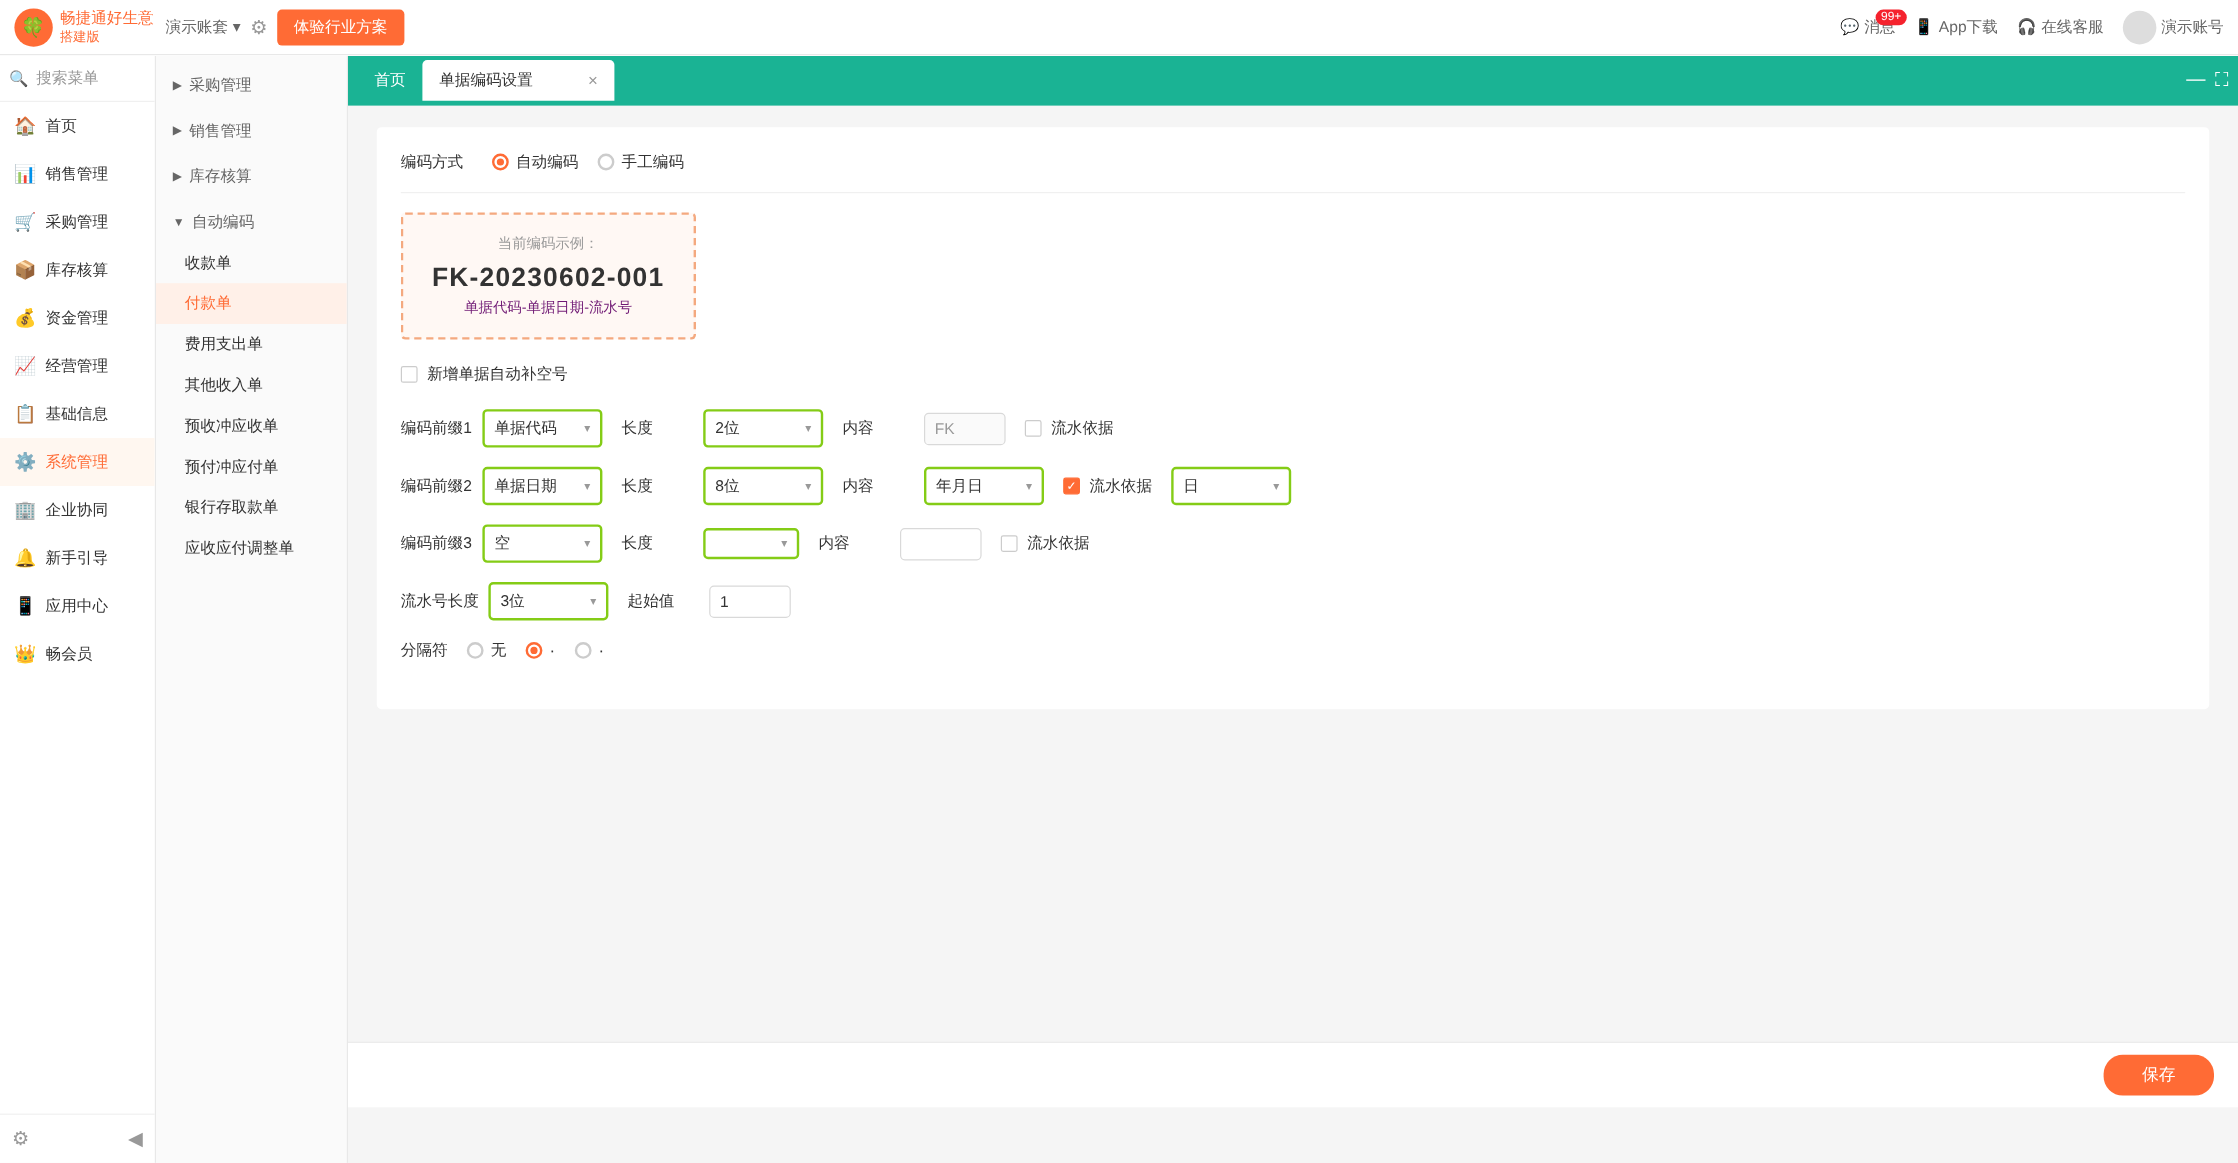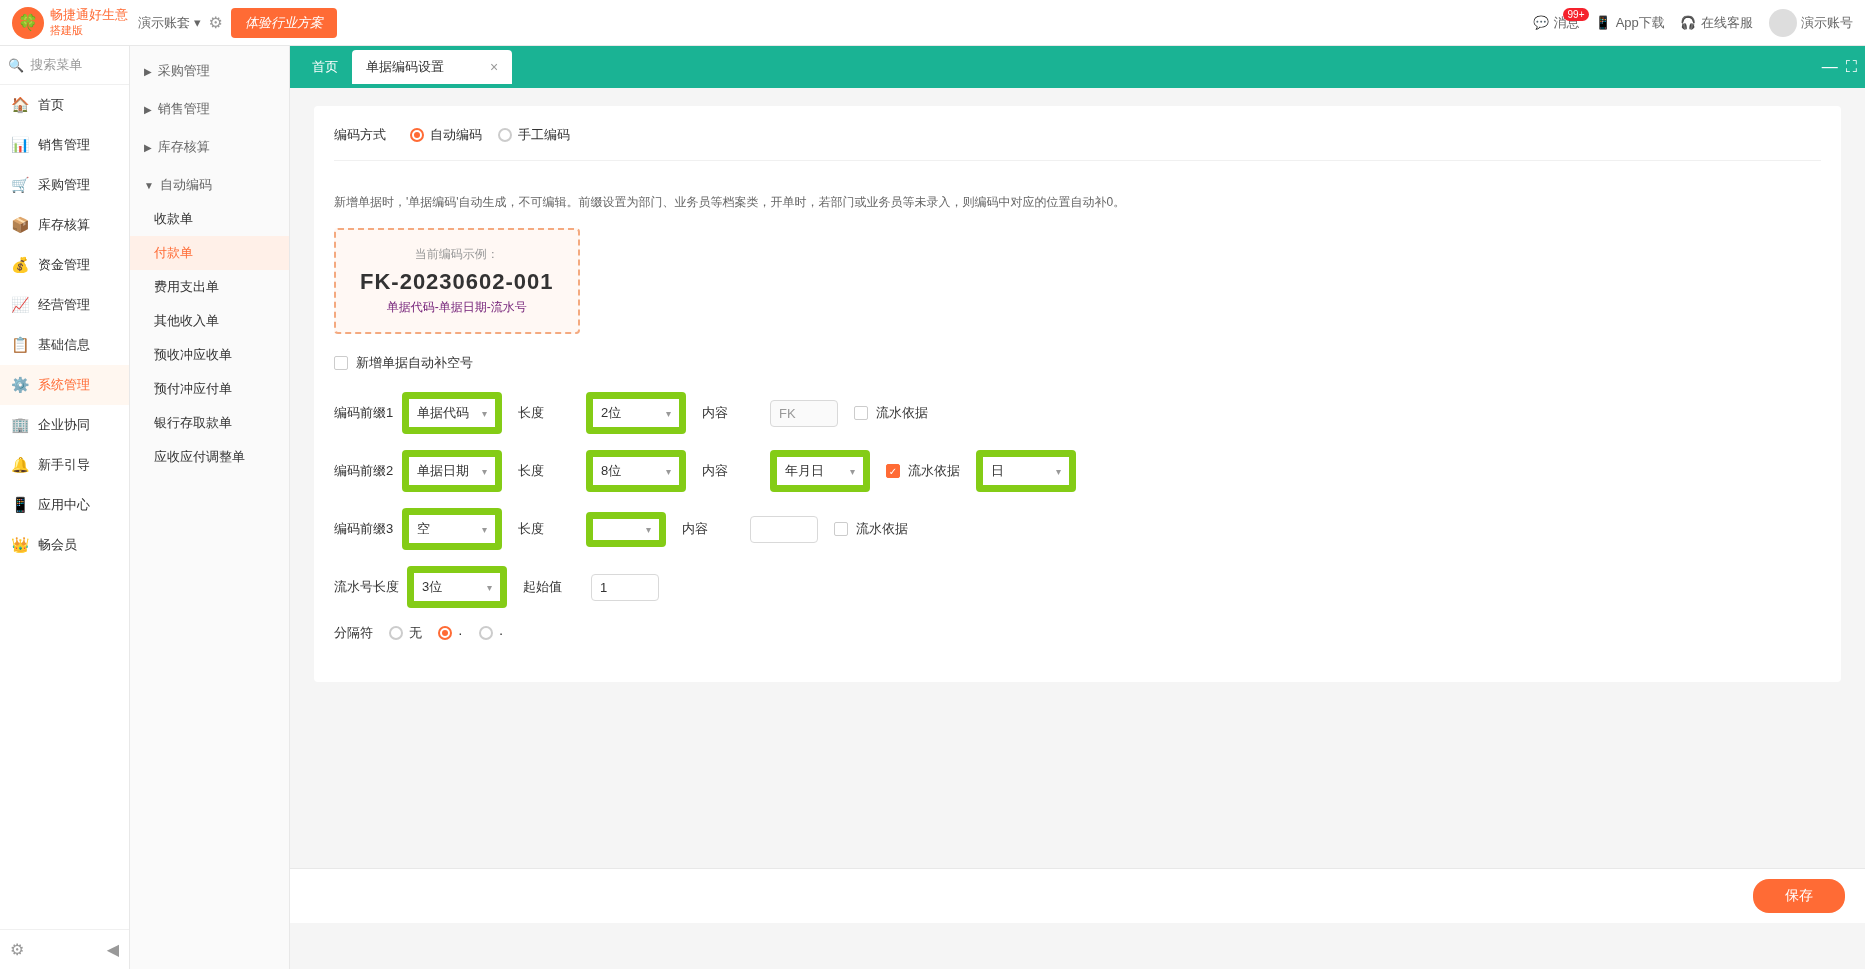--- a/index.html
+++ b/index.html
@@ -18,21 +18,21 @@
       top: 0; left: 0; right: 0;
       z-index: 100;
     }
     .top-bar-left { display: flex; align-items: center; gap: 10px; }
     .top-bar-logo { display: flex; align-items: center; gap: 6px; }
     .logo-icon { width: 32px; height: 32px; background: #ff6b35; border-radius: 50%; display: flex; align-items: center; justify-content: center; color: #fff; font-size: 16px; }
     .logo-text { font-size: 13px; color: #ff6b35; line-height: 1.2; }
     .logo-sub { font-size: 11px; color: #ff6b35; }
     .top-bar-controls { display: flex; align-items: center; gap: 8px; }
     .company-selector { display: flex; align-items: center; gap: 4px; color: #666; font-size: 13px; cursor: pointer; }
-    .btn-experience { background: #ff6b35; color: #fff; border: none; border-radius: 4px; padding: 6px 14px; font-size: 13px; cursor: pointer; font-style: italic; }
+    .btn-experience { background: #ff6b35; color: #fff; border: none; border-radius: 4px; padding: 6px 14px; font-size: 13px; cursor: pointer; }
     .top-bar-right { display: flex; align-items: center; gap: 16px; color: #666; font-size: 13px; }
     .top-right-item { display: flex; align-items: center; gap: 4px; cursor: pointer; position: relative; }
     .badge { background: #f5222d; color: #fff; border-radius: 10px; font-size: 10px; padding: 1px 5px; position: absolute; top: -6px; right: -10px; }
     .avatar { width: 28px; height: 28px; background: #ddd; border-radius: 50%; }
 
     
     .sidebar {
       width: 130px;
       background: #fff;
       border-right: 1px solid #e8e8e8;
@@ -100,21 +100,21 @@
       flex: 1;
       padding: 20px 24px;
       background: #f5f5f5;
     }
     .page-title { font-size: 18px; font-weight: 600; color: #333; margin-bottom: 20px; }
 
     
     .form-card { background: #fff; border-radius: 4px; padding: 20px; }
 
     
-    .coding-method { display: flex; align-items: center; gap: 24px; margin-bottom: 32px; padding-bottom: 16px; border-bottom: 1px solid #f0f0f0; }
+    .coding-method { display: flex; align-items: center; gap: 24px; margin-bottom: 16px; padding-bottom: 16px; border-bottom: 1px solid #f0f0f0; }
     .coding-method-label { font-size: 13px; color: #333; }
     .radio-group { display: flex; align-items: center; gap: 16px; }
     .radio-item { display: flex; align-items: center; gap: 6px; cursor: pointer; font-size: 13px; }
     .radio-circle { width: 14px; height: 14px; border-radius: 50%; border: 2px solid #ccc; display: flex; align-items: center; justify-content: center; }
     .radio-circle.checked { border-color: #ff6b35; }
     .radio-inner { width: 6px; height: 6px; border-radius: 50%; background: #ff6b35; }
 
     
     .info-text { font-size: 12px; color: #666; margin-bottom: 16px; line-height: 1.6; }
 
@@ -132,21 +132,21 @@
     .code-preview-value { font-size: 22px; font-weight: 600; color: #333; letter-spacing: 1px; }
     .code-preview-desc { font-size: 12px; color: #701a75; margin-top: 4px; }
 
     
     .auto-fill-row { display: flex; align-items: center; gap: 8px; margin-bottom: 20px; }
 
     
     .form-row { display: flex; align-items: center; gap: 16px; margin-bottom: 16px; flex-wrap: wrap; }
     .form-field { display: flex; align-items: center; gap: 8px; }
     .form-label { font-size: 13px; color: #333; white-space: nowrap; min-width: 60px; }
-    .form-select { display: flex; align-items: center; border: 7px solid #84cc16; border-radius: 4px; padding: 5px 8px; background: #fff; min-width: 100px; cursor: pointer; font-size: 13px; gap: 4px; }
+    .form-select { display: flex; align-items: center; border: 2px solid #84cc16; border-radius: 4px; padding: 5px 8px; background: #fff; min-width: 100px; cursor: pointer; font-size: 13px; gap: 4px; }
     .form-select .arrow { color: #999; font-size: 10px; margin-left: auto; }
     .form-input { border: 1px solid #d9d9d9; border-radius: 4px; padding: 5px 8px; font-size: 13px; width: 68px; color: #333; }
     .form-input-readonly { background: #fafafa; color: #999; }
     .checkbox-checked { width: 14px; height: 14px; background: #ff6b35; border: 1px solid #ff6b35; display: flex; align-items: center; justify-content: center; color: #fff; font-size: 10px; cursor: pointer; border-radius: 2px; }
     .checkbox-unchecked { width: 14px; height: 14px; border: 1px solid #ccc; background: #fff; cursor: pointer; border-radius: 2px; }
 
     
     .separator-row { display: flex; align-items: center; gap: 16px; margin-bottom: 20px; }
     .separator-label { font-size: 13px; color: #333; }
     .sep-radio { display: flex; align-items: center; gap: 6px; cursor: pointer; font-size: 13px; }
@@ -334,21 +334,20 @@
             <span>自动编码</span>
           </label>
           <label class="radio-item">
             <div class="radio-circle"></div>
             <span>手工编码</span>
           </label>
         </div>
       </div>
 
       
-      <div class="info-text">新增单据时，'单据编码'自动生成，不可编辑。前缀设置为部门、业务员等档案类，开单时，若部门或业务员等未录入，则编码中对应的位置自动补0。</div>
 
       
       <div class="code-preview">
         <div class="code-preview-label">当前编码示例：</div>
         <div class="code-preview-value">FK-20230602-001</div>
         <div class="code-preview-desc">单据代码-单据日期-流水号</div>
       </div>
 
       
       <div class="auto-fill-row">

